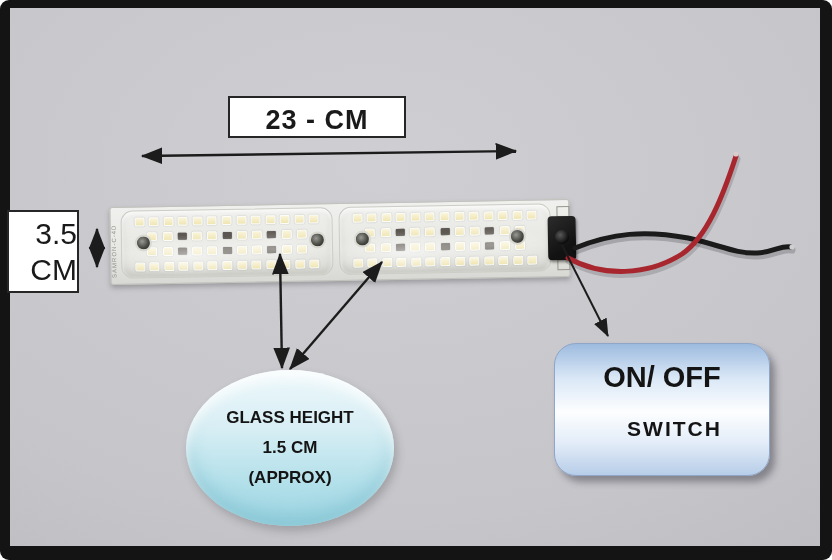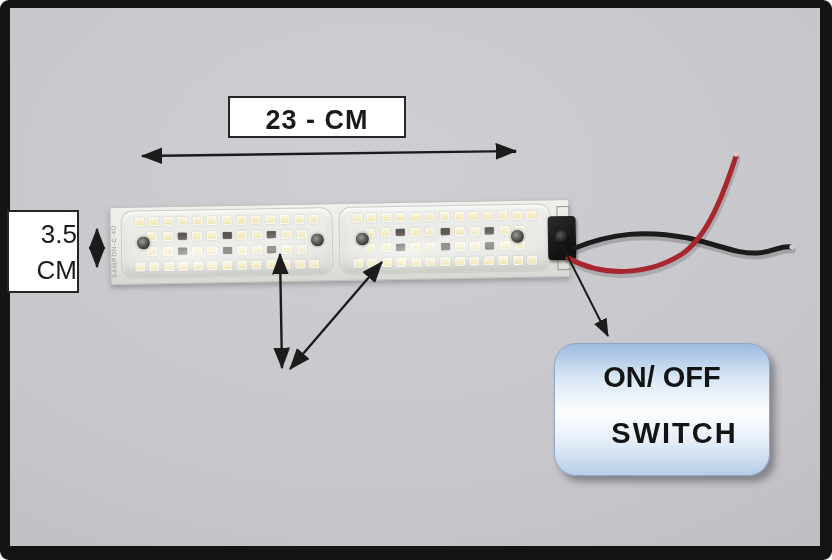--- a/index.html
+++ b/index.html
@@ -18,21 +18,21 @@
   .z-wires{z-index:3;}
   .z-arrows{z-index:6;}
 
   
   .dim-box{
     position:absolute;background:#ffffff;border:2px solid #262626;
     display:flex;align-items:flex-end;justify-content:center;
     color:#1a1a1a;z-index:5;box-sizing:border-box;
   }
   .width-box{left:228px;top:96px;width:178px;height:42px;font-size:27px;font-weight:bold;letter-spacing:1px;}
-  .height-box{left:7px;top:210px;width:72px;height:83px;font-size:26px;line-height:36px;flex-direction:column;font-weight:normal;}
+  .height-box{left:7px;top:210px;width:72px;height:83px;font-size:30px;line-height:36px;flex-direction:column;font-weight:normal;}
 
   
   .strip{
     position:absolute;left:110px;top:207px;width:458px;height:76px;z-index:2;
     background:linear-gradient(180deg,#f0f0ee 0%,#e6e6e2 60%,#d8d8d4 100%);
     border:1px solid #c2c2bc;border-radius:3px;
     transform:rotate(-1deg);transform-origin:left center;
     box-shadow:0 3px 5px rgba(70,70,70,.35);
   }
   .pcb-text{
@@ -102,21 +102,21 @@
   
   .switch-callout{
     position:absolute;left:554px;top:343px;width:216px;height:133px;border-radius:22px;
     background:linear-gradient(180deg,#9dbbdf 0%,#d9e7f6 26%,#fdfeff 52%,#e2ecf8 76%,#b7cde8 100%);
     border:1px solid #8fa6c8;box-sizing:border-box;
     box-shadow:5px 6px 7px rgba(55,55,65,.45);
     display:flex;flex-direction:column;align-items:center;
     z-index:5;color:#141414;text-align:center;
   }
   .switch-callout .line1{font-size:29px;font-weight:bold;margin-top:17px;}
-  .switch-callout .line2{font-size:29px;font-weight:bold;margin-top:23px;letter-spacing:2px;margin-left:25px;}
+  .switch-callout .line2{font-size:21px;font-weight:bold;margin-top:23px;letter-spacing:2px;margin-left:25px;}
 </style>
 </head>
 <body>
 
 <div class="page">
   <div class="frame"></div>
   <div class="photo"></div>
 
   <div class="strip">
     <div class="pcb-text">SAMRON-C-4D</div>
@@ -270,18 +270,23 @@
   </svg>
 
   <div class="dim-box width-box">
     <span>23 - CM</span>
   </div>
   <div class="dim-box height-box">
     <span>3.5</span>
     <span>CM</span>
   </div>
 
+  <div class="glass-callout">
+    <div class="line">GLASS HEIGHT</div>
+    <div class="line">1.5 CM</div>
+    <div class="line">(APPROX)</div>
+  </div>
 
   <div class="switch-callout">
     <div class="line1">ON/ OFF</div>
     <div class="line2">SWITCH</div>
   </div>
 </div>
 
 </body></html>

